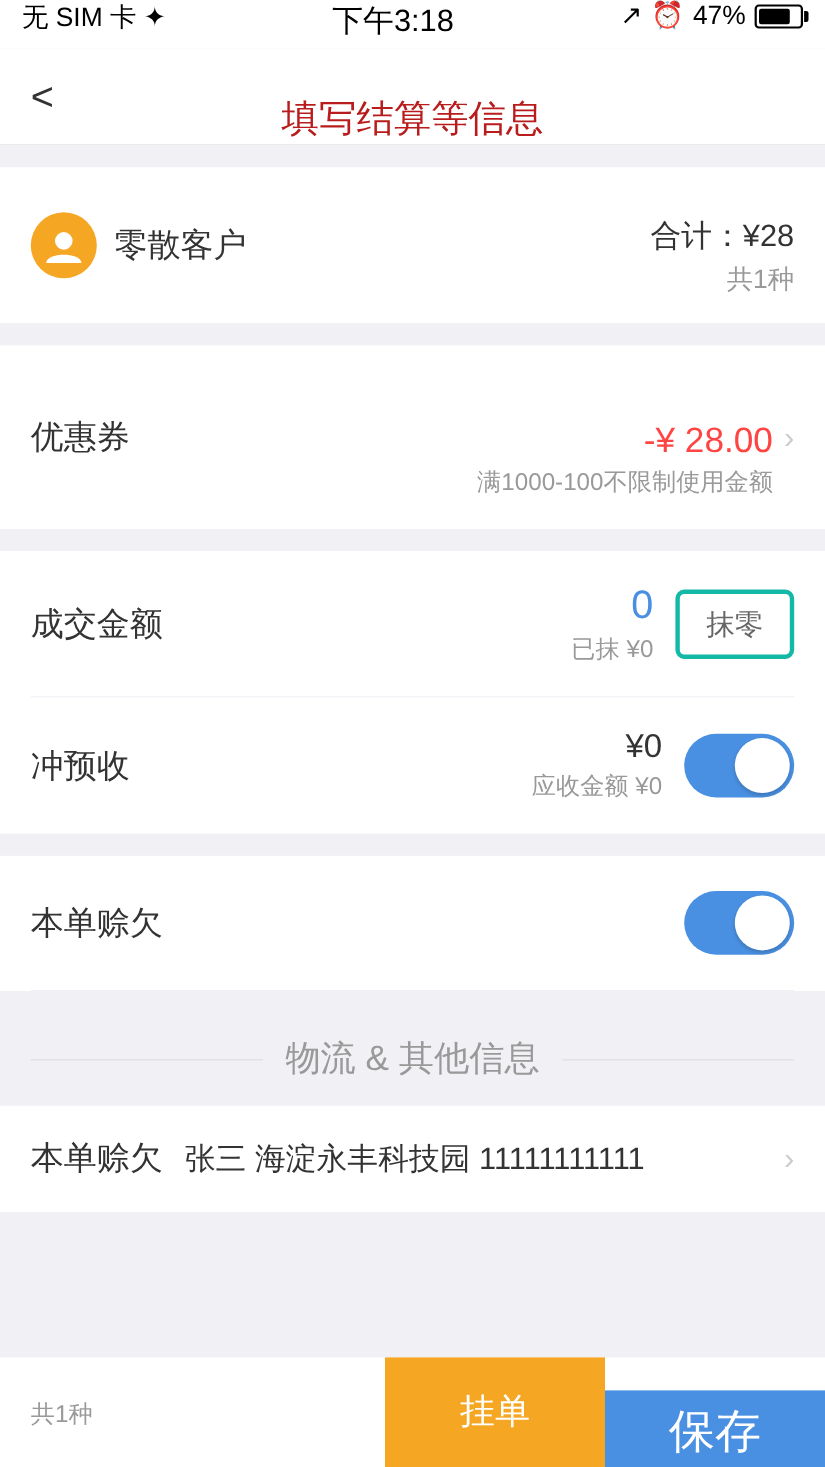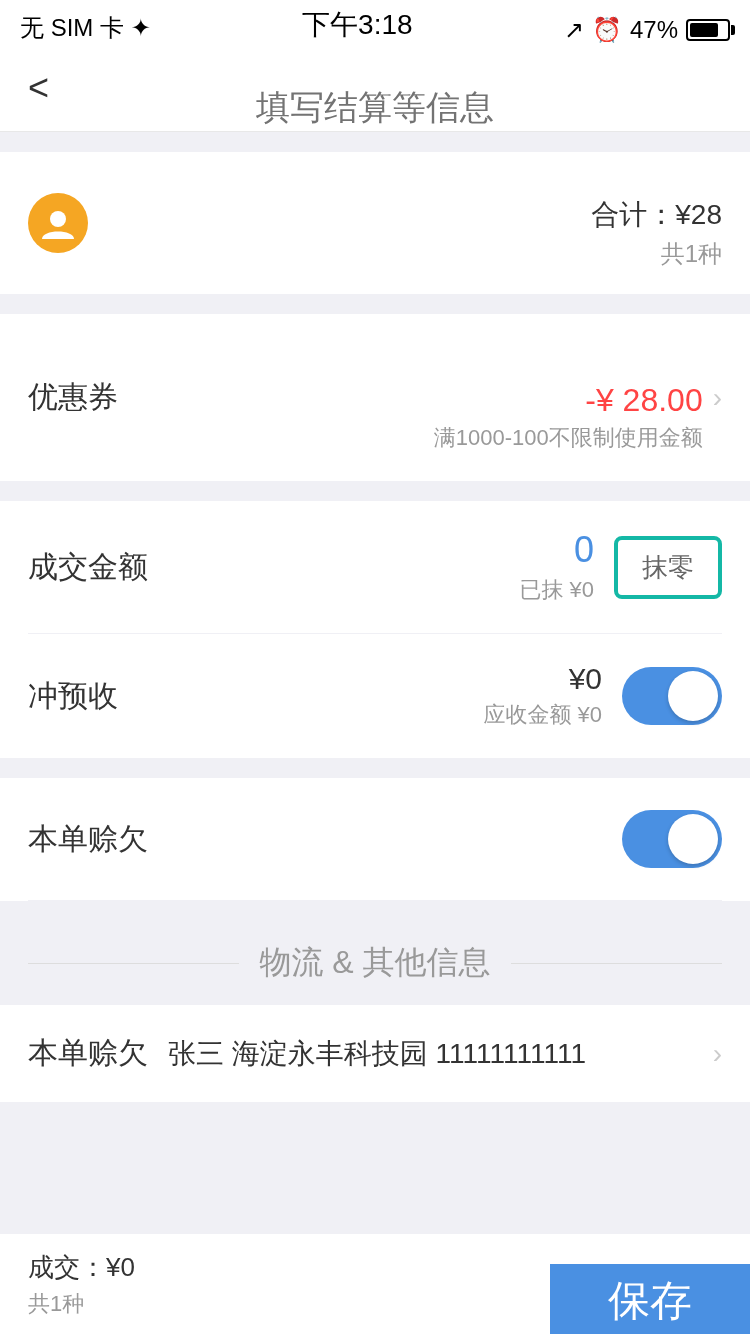--- a/index.html
+++ b/index.html
@@ -13,21 +13,21 @@
       font-size: 28px;
       position: relative;
     }
 
     
     .status-bar {
       width: 750px;
       height: 44px;
       background: #fff;
       display: flex;
-      align-items: flex-end;
+      align-items: flex-start;
       justify-content: space-between;
       padding: 0 20px;
       font-size: 24px;
       color: #000;
     }
     .status-left {
       display: flex;
       align-items: center;
       gap: 10px;
     }
@@ -84,21 +84,21 @@
     .nav-back {
       position: absolute;
       left: 28px;
       font-size: 36px;
       color: #333;
       cursor: pointer;
     }
     .nav-title {
       font-size: 34px;
       font-weight: 500;
-      color: #737373;
+      color: #b91c1c;
       margin-top: 40px;
     }
 
     
     .section-gap {
       height: 20px;
       background: #f0f0f5;
     }
 
     
@@ -430,20 +430,21 @@
 <div class="section-gap"></div>
 <div class="card-section">
   <div class="customer-row">
     <div class="customer-left">
       <div class="customer-avatar">
         <svg width="36" height="36" viewBox="0 0 36 36" fill="none">
           <circle cx="18" cy="14" r="8" fill="white"></circle>
           <path d="M2 34 C2 24 34 24 34 34" fill="white"></path>
         </svg>
       </div>
+      <span class="customer-name">零散客户</span>
     </div>
     <div class="customer-right">
       <div class="customer-total">合计：¥28</div>
       <div class="customer-count">共1种</div>
     </div>
   </div>
 </div>
 
 <div class="section-gap"></div>
 <div class="card-section">
@@ -510,19 +511,17 @@
     <div class="address-label">本单赊欠</div>
     <div class="address-value">张三 海淀永丰科技园 11111111111</div>
     <span class="chevron-right">›</span>
   </div>
 </div>
 
 <div class="empty-area"></div>
 
 <div class="bottom-bar">
   <div class="bottom-summary">
-    <div class="bottom-summary-deal">
-      <span>成交：</span><span>¥0</span>
-    </div>
     <div class="bottom-summary-count">共1种</div>
   </div>
+  <div class="btn-hangup">挂单</div>
   <div class="btn-save">保存</div>
 </div>
 
 </body></html>

